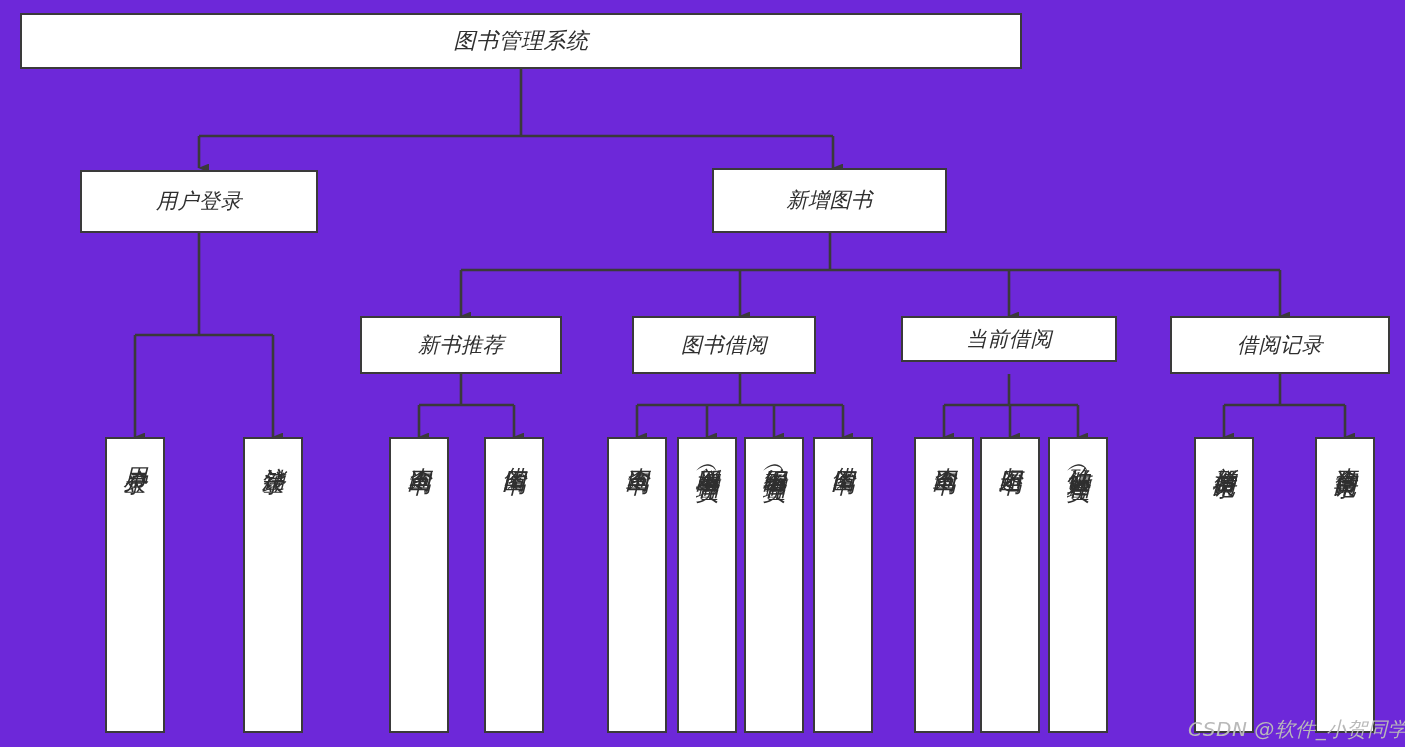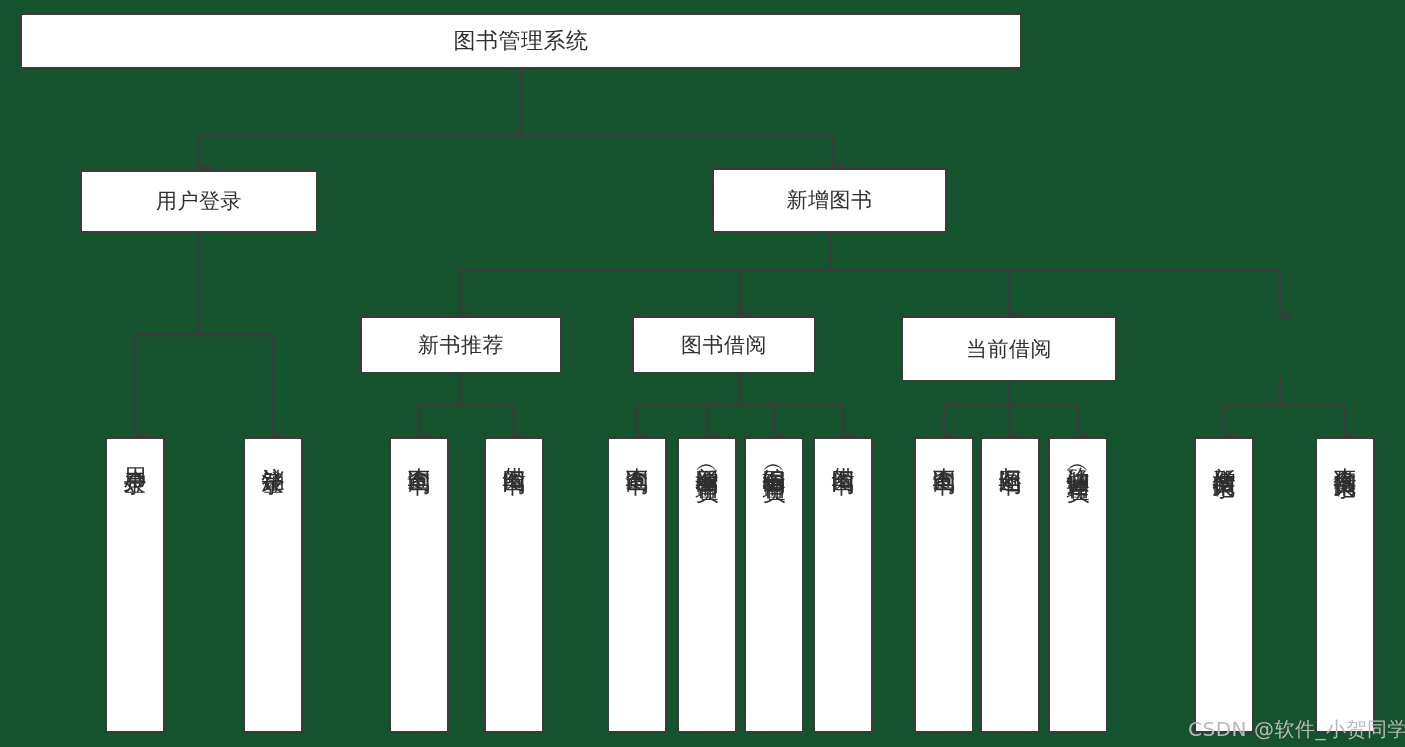--- a/index.html
+++ b/index.html
@@ -7,22 +7,23 @@
     padding: 0;
     background: #ffffff;
   }
   body {
     font-family: "DejaVu Sans", "Liberation Sans", sans-serif;
   }
   #canvas {
     position: relative;
     width: 1405px;
     height: 747px;
-    background: #14532d;
+    background: #6d28d9;
     overflow: hidden;
+    font-style: italic;
   }
   #edges {
     position: absolute;
     left: 0;
     top: 0;
     width: 1405px;
     height: 747px;
   }
   .node {
     position: absolute;
@@ -139,24 +140,27 @@
   </div>
 
   <div class="node horiz" style="left:360px; top:316px; width:202px; height:58px;">
     <span class="label">新书推荐</span>
   </div>
 
   <div class="node horiz" style="left:632px; top:316px; width:184px; height:58px;">
     <span class="label">图书借阅</span>
   </div>
 
-  <div class="node horiz" style="left:901px; top:316px; width:216px; height:66px;">
+  <div class="node horiz" style="left:901px; top:316px; width:216px; height:46px;">
     <span class="label">当前借阅</span>
   </div>
 
+  <div class="node horiz" style="left:1170px; top:316px; width:220px; height:58px;">
+    <span class="label">借阅记录</span>
+  </div>
 
   <div class="node vert" style="left:105px; top:437px; width:60px; height:296px;">
     <span class="label">用户登录</span>
   </div>
 
   <div class="node vert" style="left:243px; top:437px; width:60px; height:296px;">
     <span class="label">注销登录</span>
   </div>
 
   <div class="node vert" style="left:389px; top:437px; width:60px; height:296px;">

